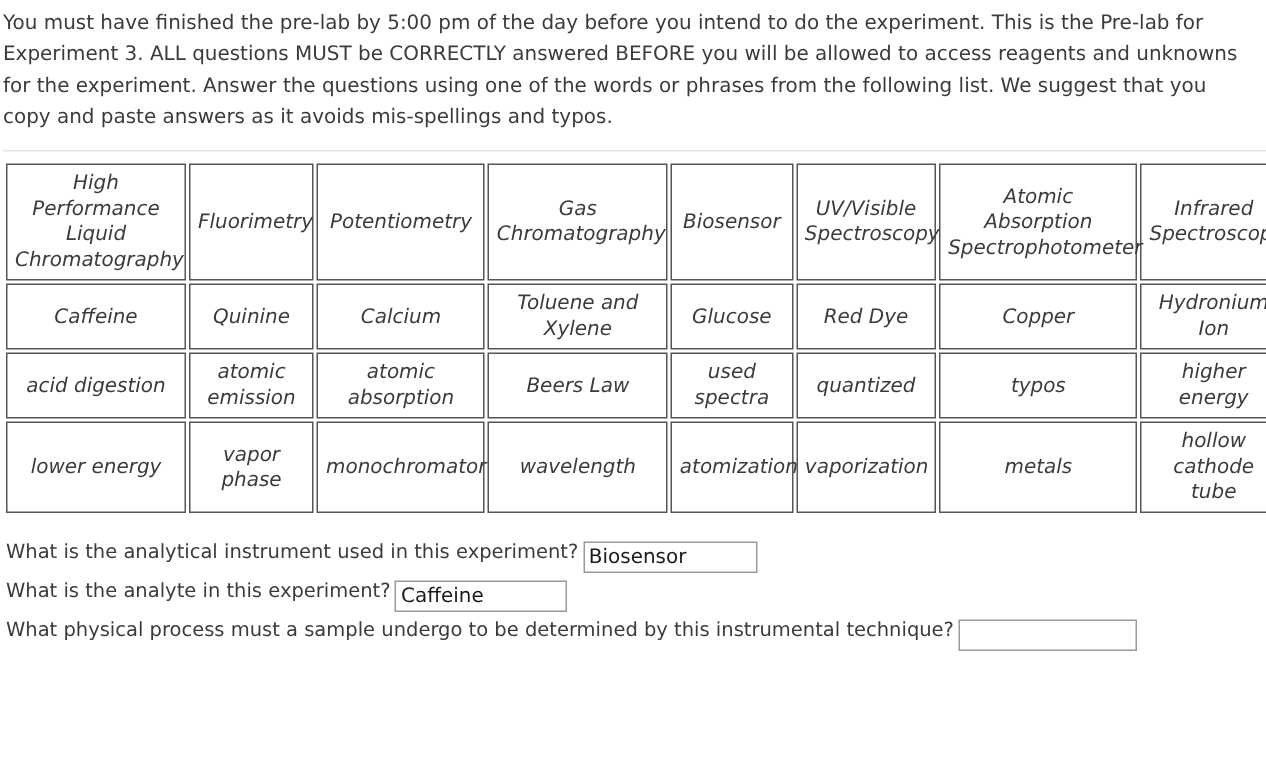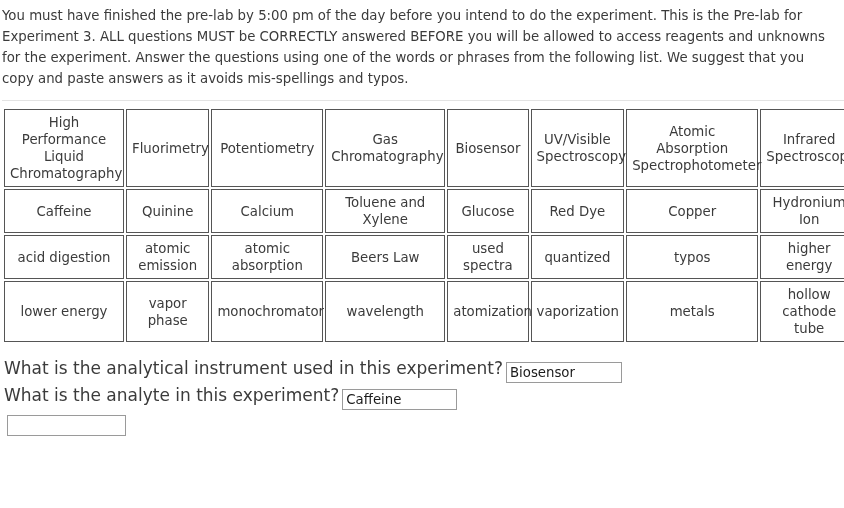--- a/index.html
+++ b/index.html
@@ -26,20 +26,21 @@
     margin: 0;
     padding: 5px 6px 0 0;
     max-width: 838px;
   }
 
   
   .table-wrap {
     margin-top: 11px;
     border-top: 1px solid #e3e3e3;
     padding-top: 6px;
+    font-style: italic;
   }
   table.wordbank {
     border-collapse: separate;
     border-spacing: 2px;
     border: 0;
     margin: 0;
     table-layout: fixed;
     width: 858px;
   }
   table.wordbank td {
@@ -70,21 +71,21 @@
     margin-top: 14px;
     padding-left: 2px;
   }
   .qrow {
     display: block;
     line-height: 21px;
     margin-bottom: 2px;
     white-space: normal;
   }
   .qtext {
-    font-size: 17px;
+    font-size: 13px;
     color: #3b3b3b;
   }
   input.answer {
     font-family: "DejaVu Sans", "Liberation Sans", sans-serif;
     font-size: 13.3px;
     color: #1b1b1b;
     border: 1px solid #9a9a9a;
     background: #ffffff;
     padding: 1px 3px;
     height: 17px;
@@ -169,20 +170,20 @@
 
     <div class="qrow">
       <span class="qtext">What is the analytical instrument used in this experiment?</span><input class="answer w-114" type="text" value="Biosensor" style="">
     </div>
 
     <div class="qrow">
       <span class="qtext">What is the analyte in this experiment?</span><input class="answer w-113" type="text" value="Caffeine" style="">
     </div>
 
     <div class="qrow">
-      <input class="answer w-117" type="text" value="" style="">
+      <span class="qtext">What physical process must a sample undergo to be determined by this instrumental technique?</span><input class="answer w-117" type="text" value="" style="">
     </div>
 
 
 
 
   </div>
 </div>
 
 </body></html>

